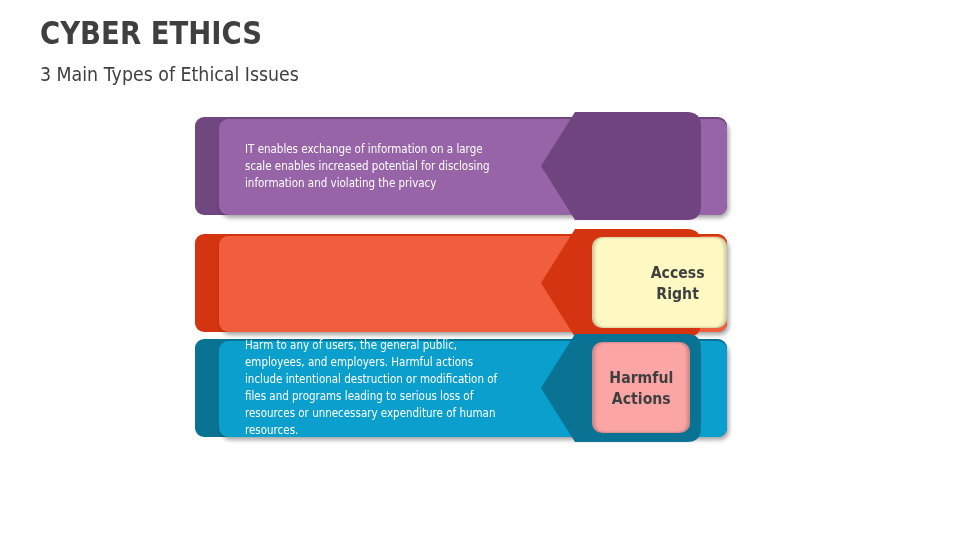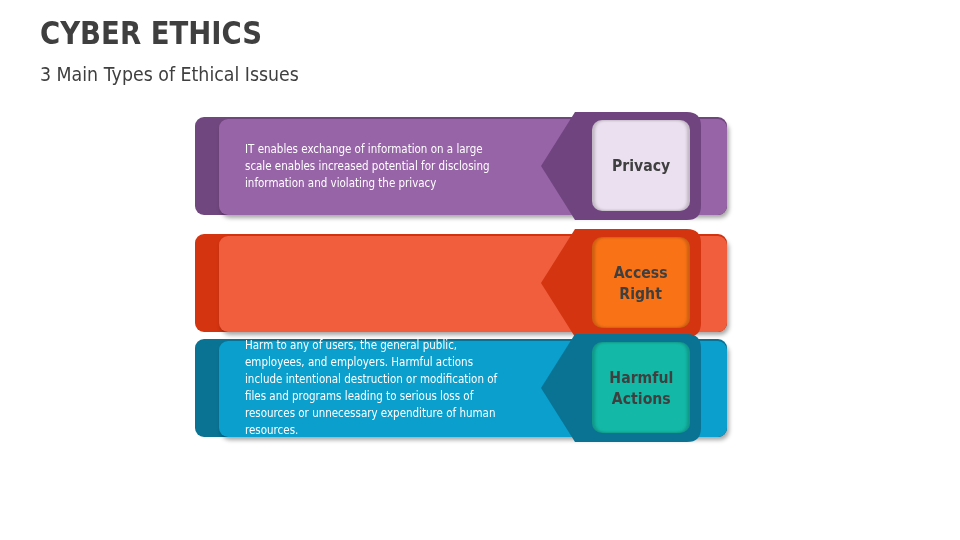--- a/index.html
+++ b/index.html
@@ -65,43 +65,40 @@
 
 <div class="row" style="top:117px;">
   <div class="back" style="background:#71477f;"></div>
   <div class="front" style="background:#9864a8;"></div>
   <div class="desc">
     <span>IT enables exchange of information on a large scale enables increased potential for disclosing information and violating the privacy</span>
   </div>
   <svg class="tab" viewBox="0 0 166 110">
     <path d="M2,55 L36,1 L148,1 Q162,1 162,15 L162,95 Q162,109 148,109 L36,109 Z" fill="#70457f"></path>
   </svg>
-  <div class="label-box" style="background:#ebe0ef;">
-    <span>Privacy</span>
-  </div>
 </div>
 
 <div class="row" style="top:234px;">
   <div class="back" style="background:#d4340f;"></div>
   <div class="front" style="background:#f15e3e;"></div>
   <svg class="tab" viewBox="0 0 166 110">
     <path d="M2,55 L36,1 L148,1 Q162,1 162,15 L162,95 Q162,109 148,109 L36,109 Z" fill="#d4340f"></path>
   </svg>
-  <div class="label-box" style="background:#f97316;">
+  <div class="label-box" style="background:#fef9c3;padding-left:37px;">
     <span>Access
 Right</span>
   </div>
 </div>
 
 <div class="row" style="top:339px;">
   <div class="back" style="background:#0a7394;"></div>
   <div class="front" style="background:#0b9fcd;"></div>
   <div class="desc">
     <span>Harm to any of users, the general public, employees, and employers. Harmful actions include intentional destruction or modification of files and programs leading to serious loss of resources or unnecessary expenditure of human resources.</span>
   </div>
   <svg class="tab" viewBox="0 0 166 110">
     <path d="M2,55 L36,1 L148,1 Q162,1 162,15 L162,95 Q162,109 148,109 L36,109 Z" fill="#0a7394"></path>
   </svg>
-  <div class="label-box" style="background:#14b8a6;">
+  <div class="label-box" style="background:#fca5a5;">
     <span>Harmful
 Actions</span>
   </div>
 </div>
 
 </body></html>

